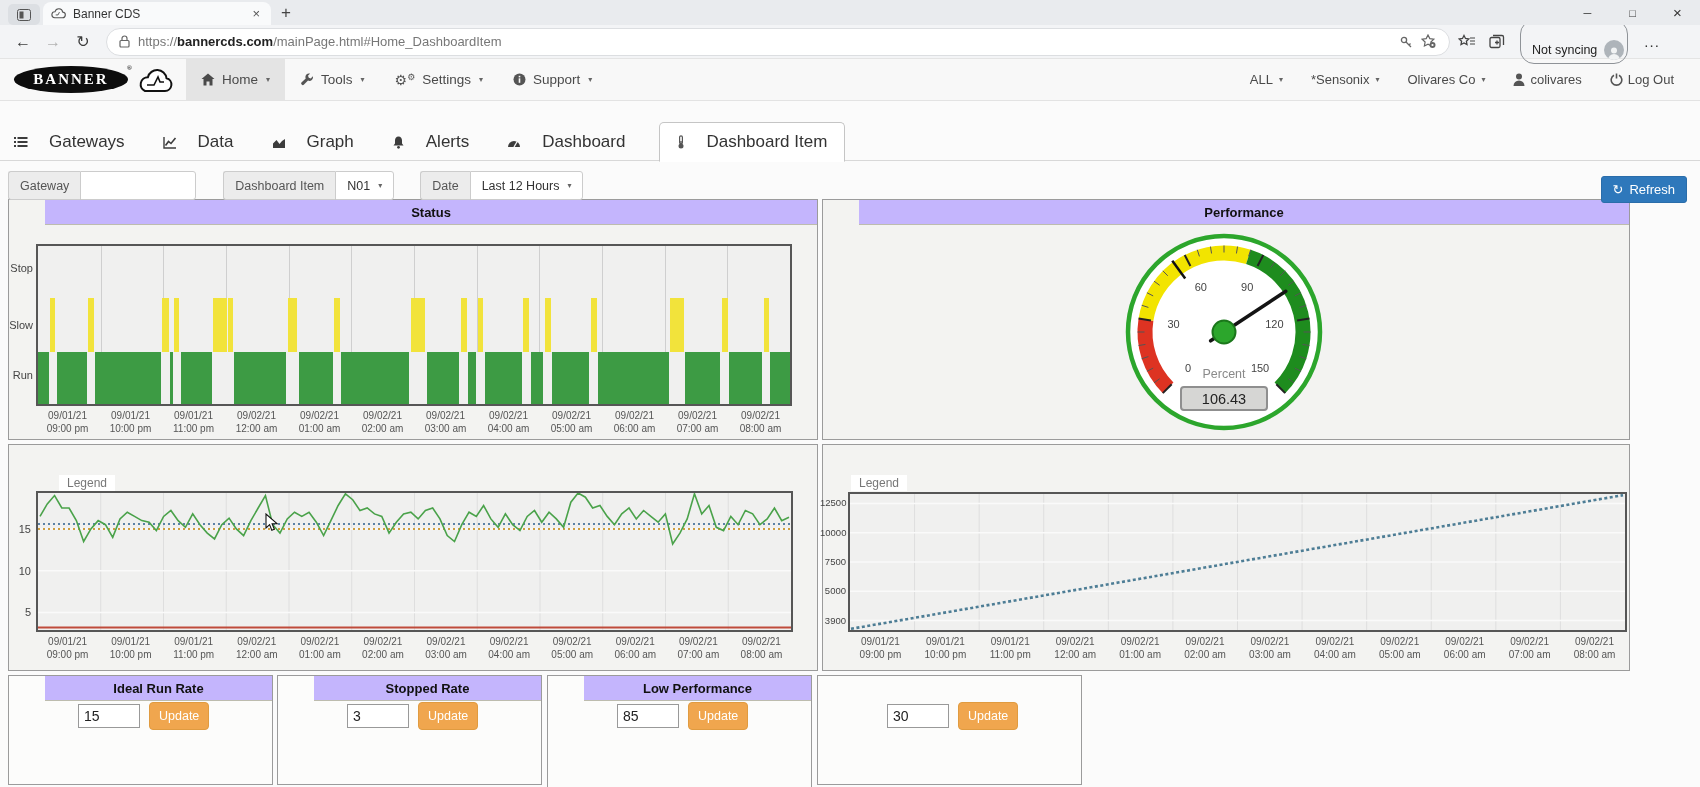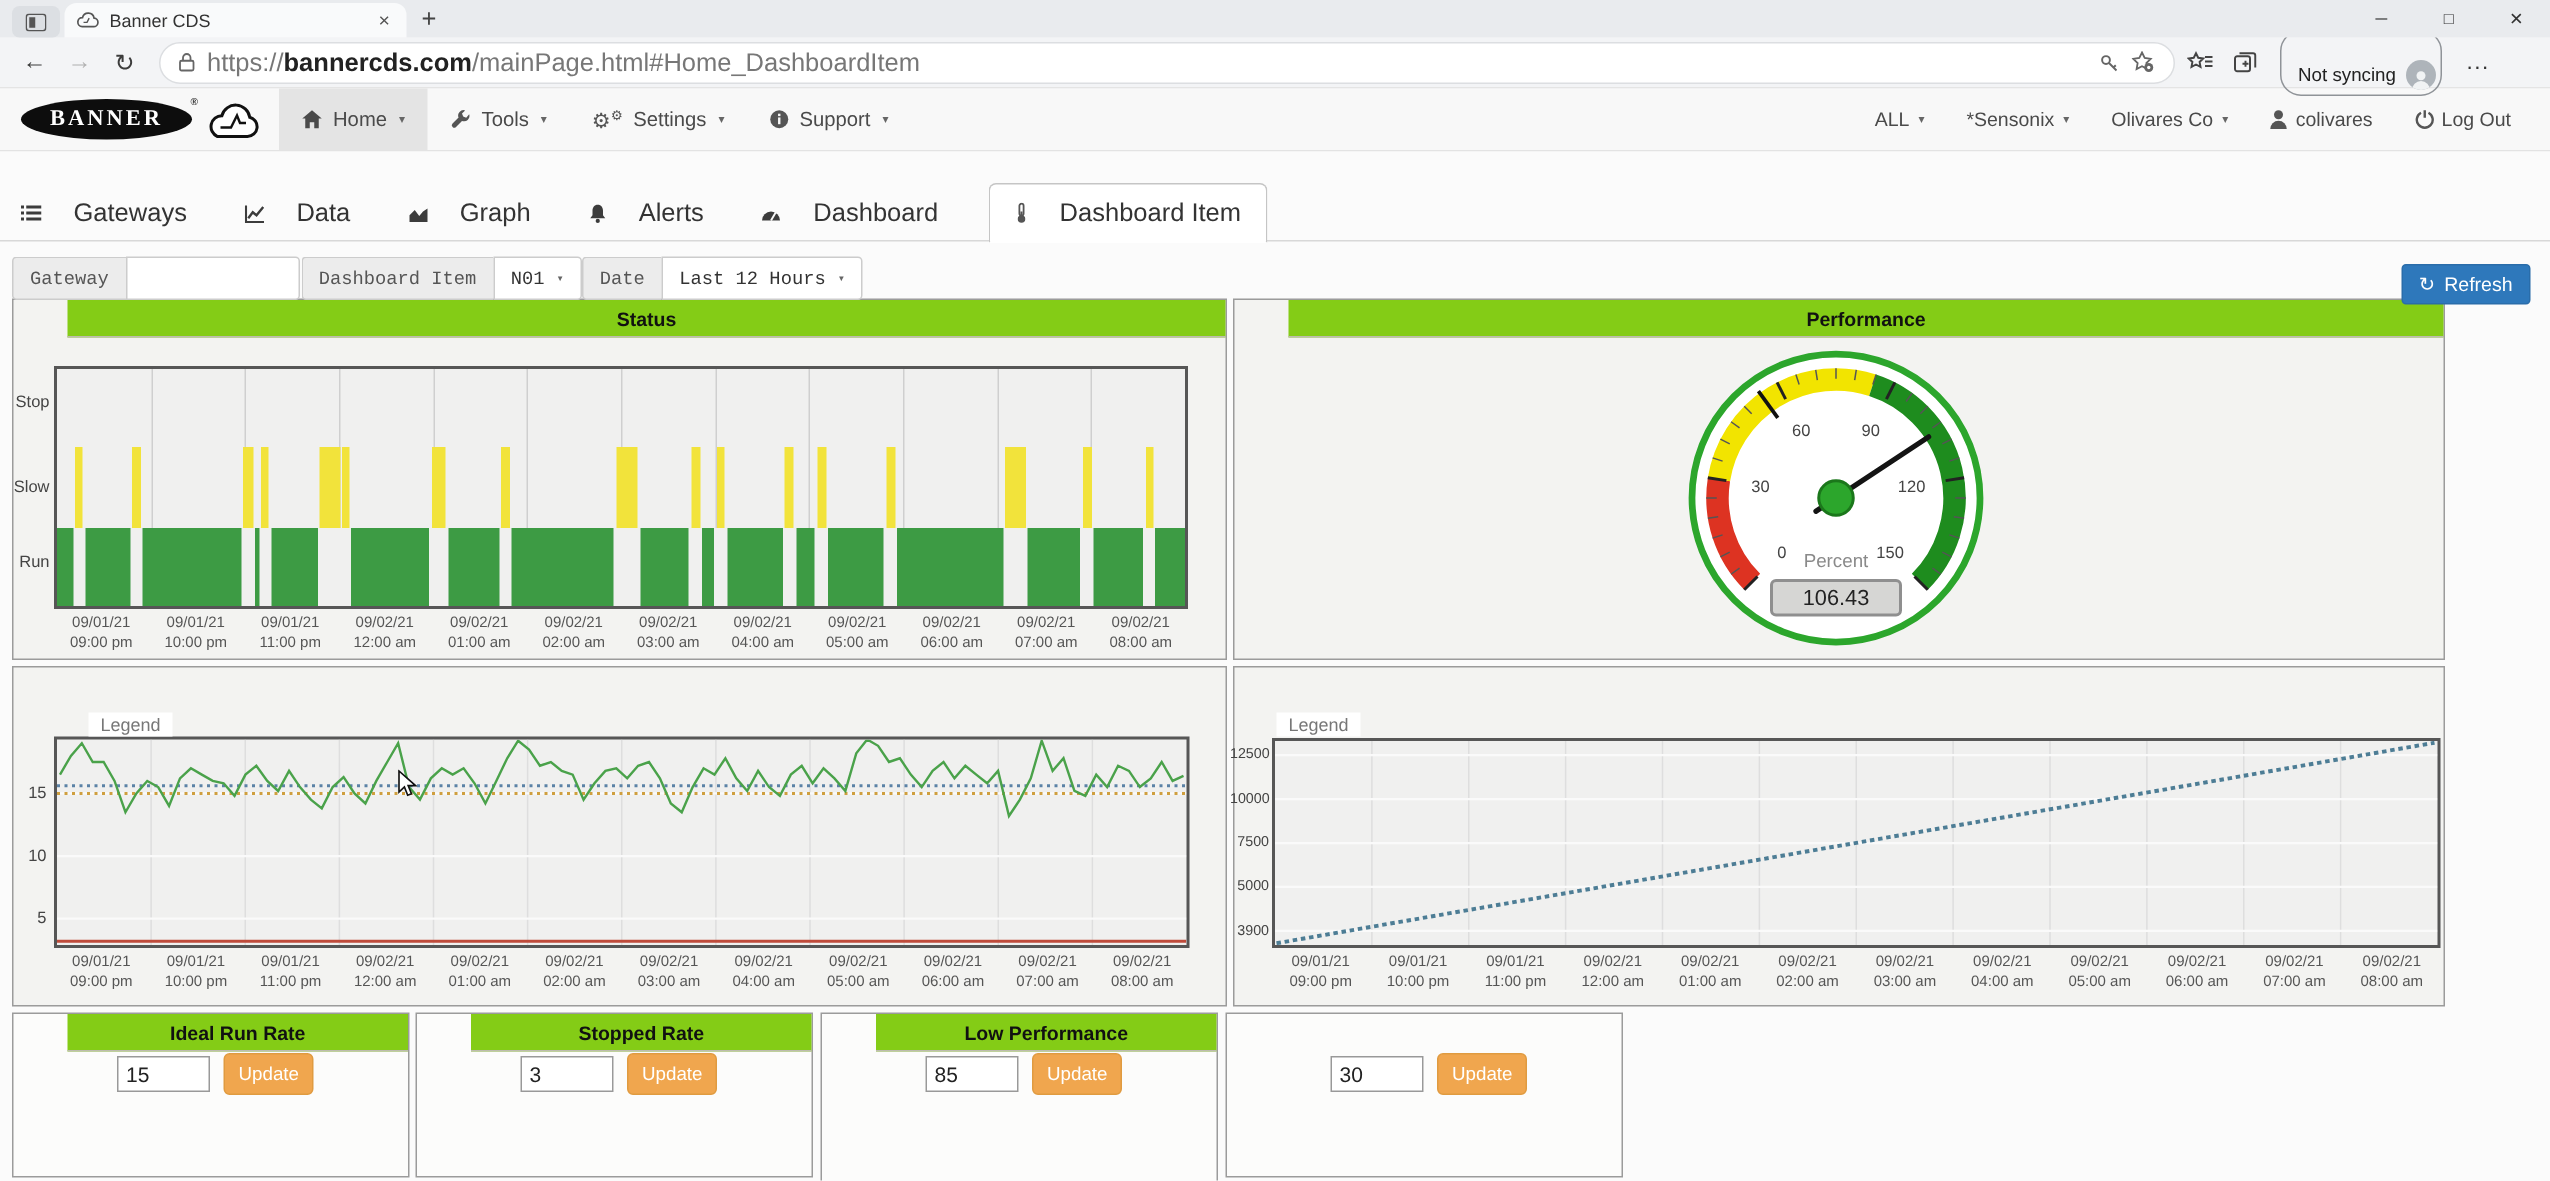--- a/index.html
+++ b/index.html
@@ -16,21 +16,21 @@
   .tclose{color:#555;font-size:13px;padding:0 3px;cursor:default;}
   .newtab{font-size:17px;color:#444;padding:0 10px 2px 10px;}
   .wincontrols{position:absolute;right:0;top:0;height:25px;display:flex;align-items:center;}
   .wc{width:45px;height:25px;display:flex;align-items:center;justify-content:center;font-size:11px;color:#333;}
   .addrbar{height:33px;background:#f3f4f6;display:flex;align-items:center;padding:0 10px;gap:4px;
            border-bottom:1px solid #e4e4e4;}
   .navbtn{width:26px;height:26px;display:flex;align-items:center;justify-content:center;
           font-size:16px;color:#3c3c3c;}
   .navbtn.disabled{color:#b2b2b2;}
   .urlfield{width:1318px;height:26px;background:#fff;border:1px solid #dcdee1;border-radius:14px;
-            display:flex;align-items:center;padding:0 12px;gap:8px;margin-left:6px;font-size:17px;}
+            display:flex;align-items:center;padding:0 12px;gap:8px;margin-left:6px;font-size:13px;}
   .urltext{color:#777;white-space:nowrap;}
   .urltext b{color:#222;font-weight:bold;}
   .ufspacer{flex:1;}
   .chip{display:flex;align-items:center;}
   .pill{border:1px solid #8f9398;border-radius:14px;height:26px;display:flex;align-items:center;
         gap:7px;padding:16px 3px 0 11px;font-size:12.5px;color:#222;margin:0 6px;}
   .avatar{width:20px;height:20px;border-radius:50%;background:#aeb4ba;display:flex;align-items:flex-end;
           justify-content:center;overflow:hidden;}
   .dots{font-size:15px;color:#333;letter-spacing:1px;padding:0 6px;}
   
@@ -47,33 +47,33 @@
              font-size:13px;color:#4a4a4a;}
   .nav-right .it{display:flex;align-items:center;gap:5px;}
   .gearglyph{font-size:14px;line-height:1;color:#555;}
   
   .content{position:relative;width:1700px;height:689px;background:#fbfbfb;}
   .tabsline{position:absolute;left:0;top:59px;width:1700px;height:1px;background:#d8d8d8;}
   .tabsrow{position:absolute;left:14px;top:22px;height:38px;display:flex;align-items:center;gap:38px;z-index:2;}
   .vtab{display:flex;align-items:center;gap:21px;font-size:17px;color:#333;height:38px;}
   .vtab.active{background:#fff;border:1px solid #c5c5c5;border-bottom:1px solid #fff;
                border-radius:5px 5px 0 0;padding:0 17px;margin-left:-4px;}
-  .filterrow{position:absolute;left:8px;top:70px;height:30px;display:flex;gap:0;z-index:1;font-family:Liberation Mono, monospace;}
+  .filterrow{position:absolute;left:8px;top:70px;height:30px;display:flex;gap:26px;z-index:1;}
   .fgroup{display:flex;height:29px;font-size:12.5px;}
   .flabel{background:#ececec;border:1px solid #ccc;border-right:none;border-radius:3px 0 0 3px;
           display:flex;align-items:center;padding:0 11px;color:#555;}
   .fctrl{background:#fff;border:1px solid #ccc;border-radius:0 3px 3px 0;display:flex;
          align-items:center;gap:7px;padding:0 11px;color:#333;}
   .fctrl.inp{width:92px;}
   .refresh{position:absolute;right:13px;top:75px;height:25px;background:#2e78bb;border:1px solid #2a6daa;
            border-radius:3px;color:#fff;font-size:13px;display:flex;align-items:center;gap:6px;
            padding:0 11px;z-index:1;}
   
   .panel{position:absolute;border:1px solid #9b9b9b;background:#f3f3f1;box-sizing:border-box;}
-  .panel-h{height:24px;background:#84cc16;border-bottom:1px solid #bdbcae;display:flex;align-items:center;
+  .panel-h{height:24px;background:#c4b5fd;border-bottom:1px solid #bdbcae;display:flex;align-items:center;
            justify-content:center;font-weight:bold;font-size:13px;color:#111;margin-left:36px;}
   .plot{position:absolute;background:#f0f0ef;border:2px solid #565656;box-sizing:border-box;overflow:hidden;}
   .gline-v{position:absolute;top:0;width:1px;height:100%;background:#cfcfcf;}
   .ylab{position:absolute;font-size:11px;color:#444;text-align:right;}
   .xaxis{position:absolute;}
   .xlab{position:absolute;width:64px;text-align:center;font-size:10px;line-height:13px;color:#555;white-space:nowrap;}
   .legendbox{position:absolute;background:#fff;padding:1px 8px;font-size:12px;color:#777;z-index:2;}
   .bpanel{position:absolute;border:1px solid #9b9b9b;background:#fcfcfb;box-sizing:border-box;}
   .brow{position:absolute;left:0;top:26px;width:100%;display:flex;align-items:center;}
   .binput{width:62px;height:24px;border:1px solid #999;background:#fff;font-size:14px;color:#222;

